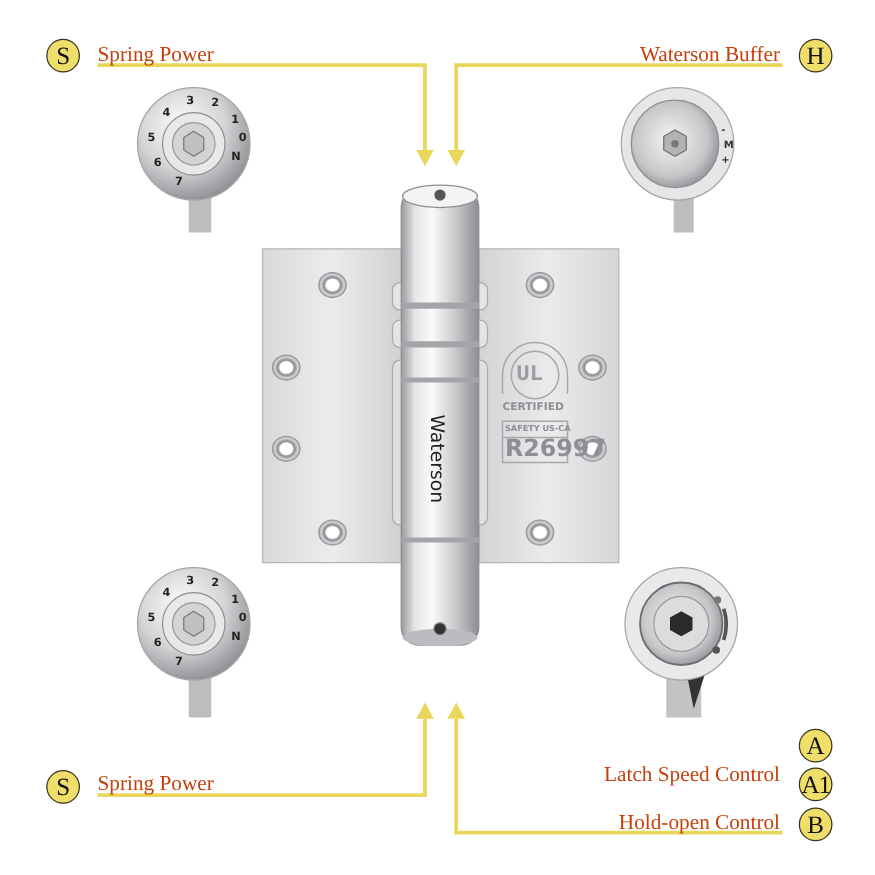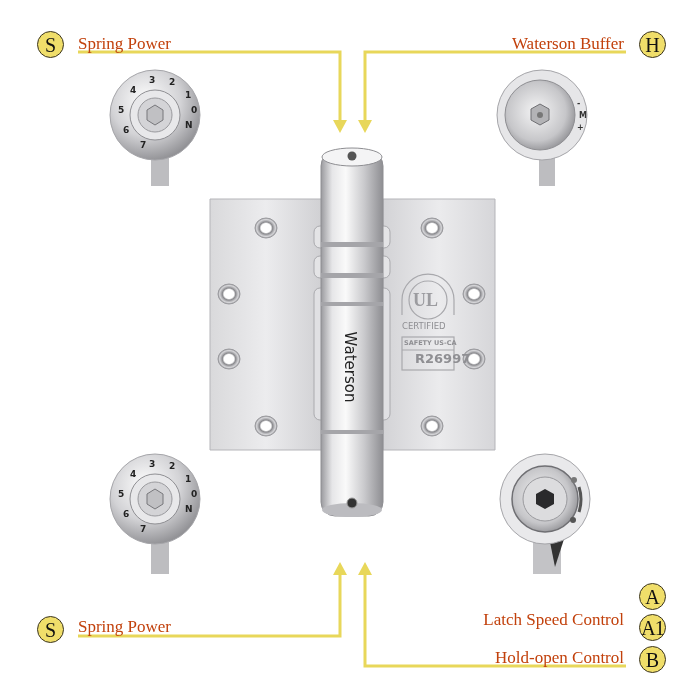--- a/index.html
+++ b/index.html
@@ -91,24 +91,24 @@
     </g>
 
     <g fill="none" stroke="#a8a8ac" stroke-width="1.2">
       <path d="M402,315 L402,300 A26,26 0 0 1 454,300 L454,315"></path>
       <circle cx="428" cy="300" r="19"></circle>
       <rect x="402" y="337" width="52" height="33"></rect>
       <line x1="402" y1="350" x2="454" y2="350"></line>
     </g>
   </svg>
 
-  <div class="label" style="left:413px; top:290px; font-family:Liberation Serif, serif; font-size:18px; color:#9c9ca0; font-weight:bold;">UL</div>
-  <div class="label" style="left:402px; top:320px; font-family:'DejaVu Sans', sans-serif; font-size:8.5px; color:#8f8f93; font-weight:normal; line-height:12px;">CERTIFIED</div>
+  <div class="label" style="left:413px; top:290px; font-family:Liberation Mono, monospace; font-size:18px; color:#9c9ca0; font-weight:bold;">UL</div>
+  <div class="label" style="left:402px; top:320px; font-family:'DejaVu Sans', sans-serif; font-size:8.5px; color:#8f8f93; font-weight:bold; line-height:12px;">CERTIFIED</div>
   <div class="label" style="left:404px; top:338px; font-family:'DejaVu Sans', sans-serif; font-size:6.5px; color:#8f8f93; font-weight:bold; line-height:10px;">SAFETY US-CA</div>
-  <div class="label" style="left:404px; top:351px; font-family:'DejaVu Sans', sans-serif; font-size:13px; color:#8f8f93; font-weight:bold; line-height:16px;margin-left:11px;">R26997</div>
+  <div class="label" style="left:404px; top:351px; font-family:'DejaVu Sans', sans-serif; font-size:19px; color:#8f8f93; font-weight:bold; line-height:16px;">R26997</div>
 
   <div class="label" style="left:310px; top:357px; transform: rotate(90deg); transform-origin: center; font-family:'DejaVu Sans', sans-serif; font-size:15px; color:#222; width:80px; text-align:center;">Waterson</div>
 
   <svg class="dial" style="left:105px; top:68px;" width="100" height="120">
     <defs>
       <radialGradient id="dialG" cx="0.4" cy="0.35" r="0.7">
         <stop offset="0" stop-color="#ffffff"></stop>
         <stop offset="0.55" stop-color="#d3d3d6"></stop>
         <stop offset="1" stop-color="#8a8a8e"></stop>
       </radialGradient>

